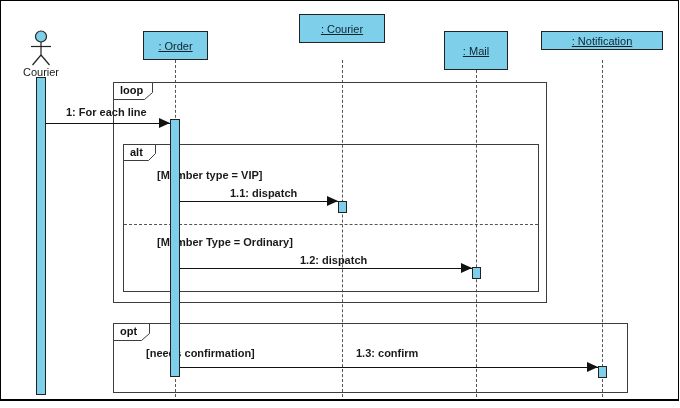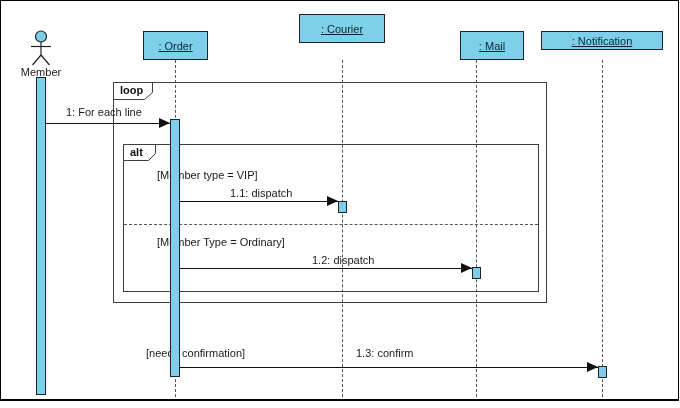--- a/index.html
+++ b/index.html
@@ -40,21 +40,21 @@
   .divider {
     position:absolute; left:0; width:100%; height:0;
     border-top:1px dashed var(--lifeline-dash,#555);
   }
   .msg-line { position:absolute; height:0; border-top:1px solid #111; }
   .arrow-e {
     position:absolute; width:0; height:0;
     border-top:5px solid transparent; border-bottom:5px solid transparent;
     border-left:11px solid #111;
   }
-  .msg-label, .guard { position:absolute; white-space:nowrap; color:#1a1a1a; }
+  .msg-label, .guard { position:absolute; white-space:nowrap; color:#1a1a1a;font-weight:bold; }
   .actor-label { position:absolute; text-align:center; color:#1a1a1a; }
   svg { display:block; }
 </style>
 </head>
 <body>
 
 <div id="stage">
 
   <div class="frame"></div>
 
@@ -64,21 +64,21 @@
   <div class="lifeline" style="left:476px"></div>
   <div class="lifeline" style="left:602px"></div>
 
   <svg class="abs" style="left:26px; top:27px" width="30" height="40">
     <circle cx="15" cy="9.5" r="5.5" fill="#7dcfea" stroke="#222" stroke-width="1.2"></circle>
     <line x1="15" y1="15" x2="15" y2="28" stroke="#222" stroke-width="1.2"></line>
     <line x1="5" y1="19.5" x2="25" y2="19.5" stroke="#222" stroke-width="1.2"></line>
     <line x1="15" y1="28" x2="6.5" y2="38" stroke="#222" stroke-width="1.2"></line>
     <line x1="15" y1="28" x2="23.5" y2="38" stroke="#222" stroke-width="1.2"></line>
   </svg>
-  <span class="actor-label" style="left:11px; top:66px; width:60px">Member</span>
+  <span class="actor-label" style="left:11px; top:66px; width:60px">Courier</span>
 
   <div class="fragment" style="left:113px; top:82px; width:434px; height:221px">
     <div class="frag-label-wrap" style="width:40px; height:18px">
       <svg width="40" height="18">
         <polygon points="0.5,0.5 39.5,0.5 39.5,10.5 31.5,17.5 0.5,17.5" fill="#ffffff" stroke="#3d3d3d" stroke-width="1"></polygon>
       </svg>
       <span class="frag-label-text">loop</span>
     </div>
   </div>
 
@@ -87,46 +87,54 @@
       <svg width="33" height="17">
         <polygon points="0.5,0.5 32.5,0.5 32.5,9.5 25.5,16.5 0.5,16.5" fill="#ffffff" stroke="#3d3d3d" stroke-width="1"></polygon>
       </svg>
       <span class="frag-label-text">alt</span>
     </div>
     <div class="divider" style="top:79px"></div>
   </div>
   <span class="guard" style="left:157px; top:169px">[Member type = VIP]</span>
   <span class="guard" style="left:157px; top:236px">[Member Type = Ordinary]</span>
 
+  <div class="fragment" style="left:113px; top:323px; width:515px; height:70px">
+    <div class="frag-label-wrap" style="width:37px; height:18px">
+      <svg width="37" height="18">
+        <polygon points="0.5,0.5 36.5,0.5 36.5,10.5 28.5,17.5 0.5,17.5" fill="#ffffff" stroke="#3d3d3d" stroke-width="1"></polygon>
+      </svg>
+      <span class="frag-label-text">opt</span>
+    </div>
+  </div>
   <span class="guard" style="left:146px; top:347px">[needs confirmation]</span>
 
   <div class="headbox" style="left:143px; top:31px; width:65px; height:29px">
     <span>: Order</span>
   </div>
   <div class="headbox" style="left:299px; top:14px; width:86px; height:29px">
     <span>: Courier</span>
   </div>
-  <div class="headbox" style="left:460px; top:31px; width:64px; height:29px">
+  <div class="headbox" style="left:444px; top:31px; width:64px; height:39px">
     <span>: Mail</span>
   </div>
   <div class="headbox" style="left:541px; top:31px; width:122px; height:19px">
     <span>: Notification</span>
   </div>
 
   <div class="msg-line" style="left:46px; top:123px; width:124px"></div>
   <div class="arrow-e" style="left:159px; top:118px"></div>
   <span class="msg-label" style="left:66px; top:106px">1: For each line</span>
 
   <div class="msg-line" style="left:180px; top:201px; width:158px"></div>
   <div class="arrow-e" style="left:327px; top:196px"></div>
   <span class="msg-label" style="left:230px; top:187px">1.1: dispatch</span>
 
   <div class="msg-line" style="left:180px; top:268px; width:292px"></div>
   <div class="arrow-e" style="left:461px; top:263px"></div>
-  <span class="msg-label" style="left:312px; top:254px">1.2: dispatch</span>
+  <span class="msg-label" style="left:300px; top:254px">1.2: dispatch</span>
 
   <div class="msg-line" style="left:180px; top:367px; width:418px"></div>
   <div class="arrow-e" style="left:587px; top:362px"></div>
   <span class="msg-label" style="left:356px; top:347px">1.3: confirm</span>
 
   <div class="activation" style="left:36px; top:77px; width:10px; height:318px"></div>
   <div class="activation" style="left:170px; top:119px; width:10px; height:258px"></div>
   <div class="activation" style="left:338px; top:201px; width:9px; height:12px"></div>
   <div class="activation" style="left:472px; top:267px; width:9px; height:12px"></div>
   <div class="activation" style="left:598px; top:366px; width:9px; height:12px"></div>

